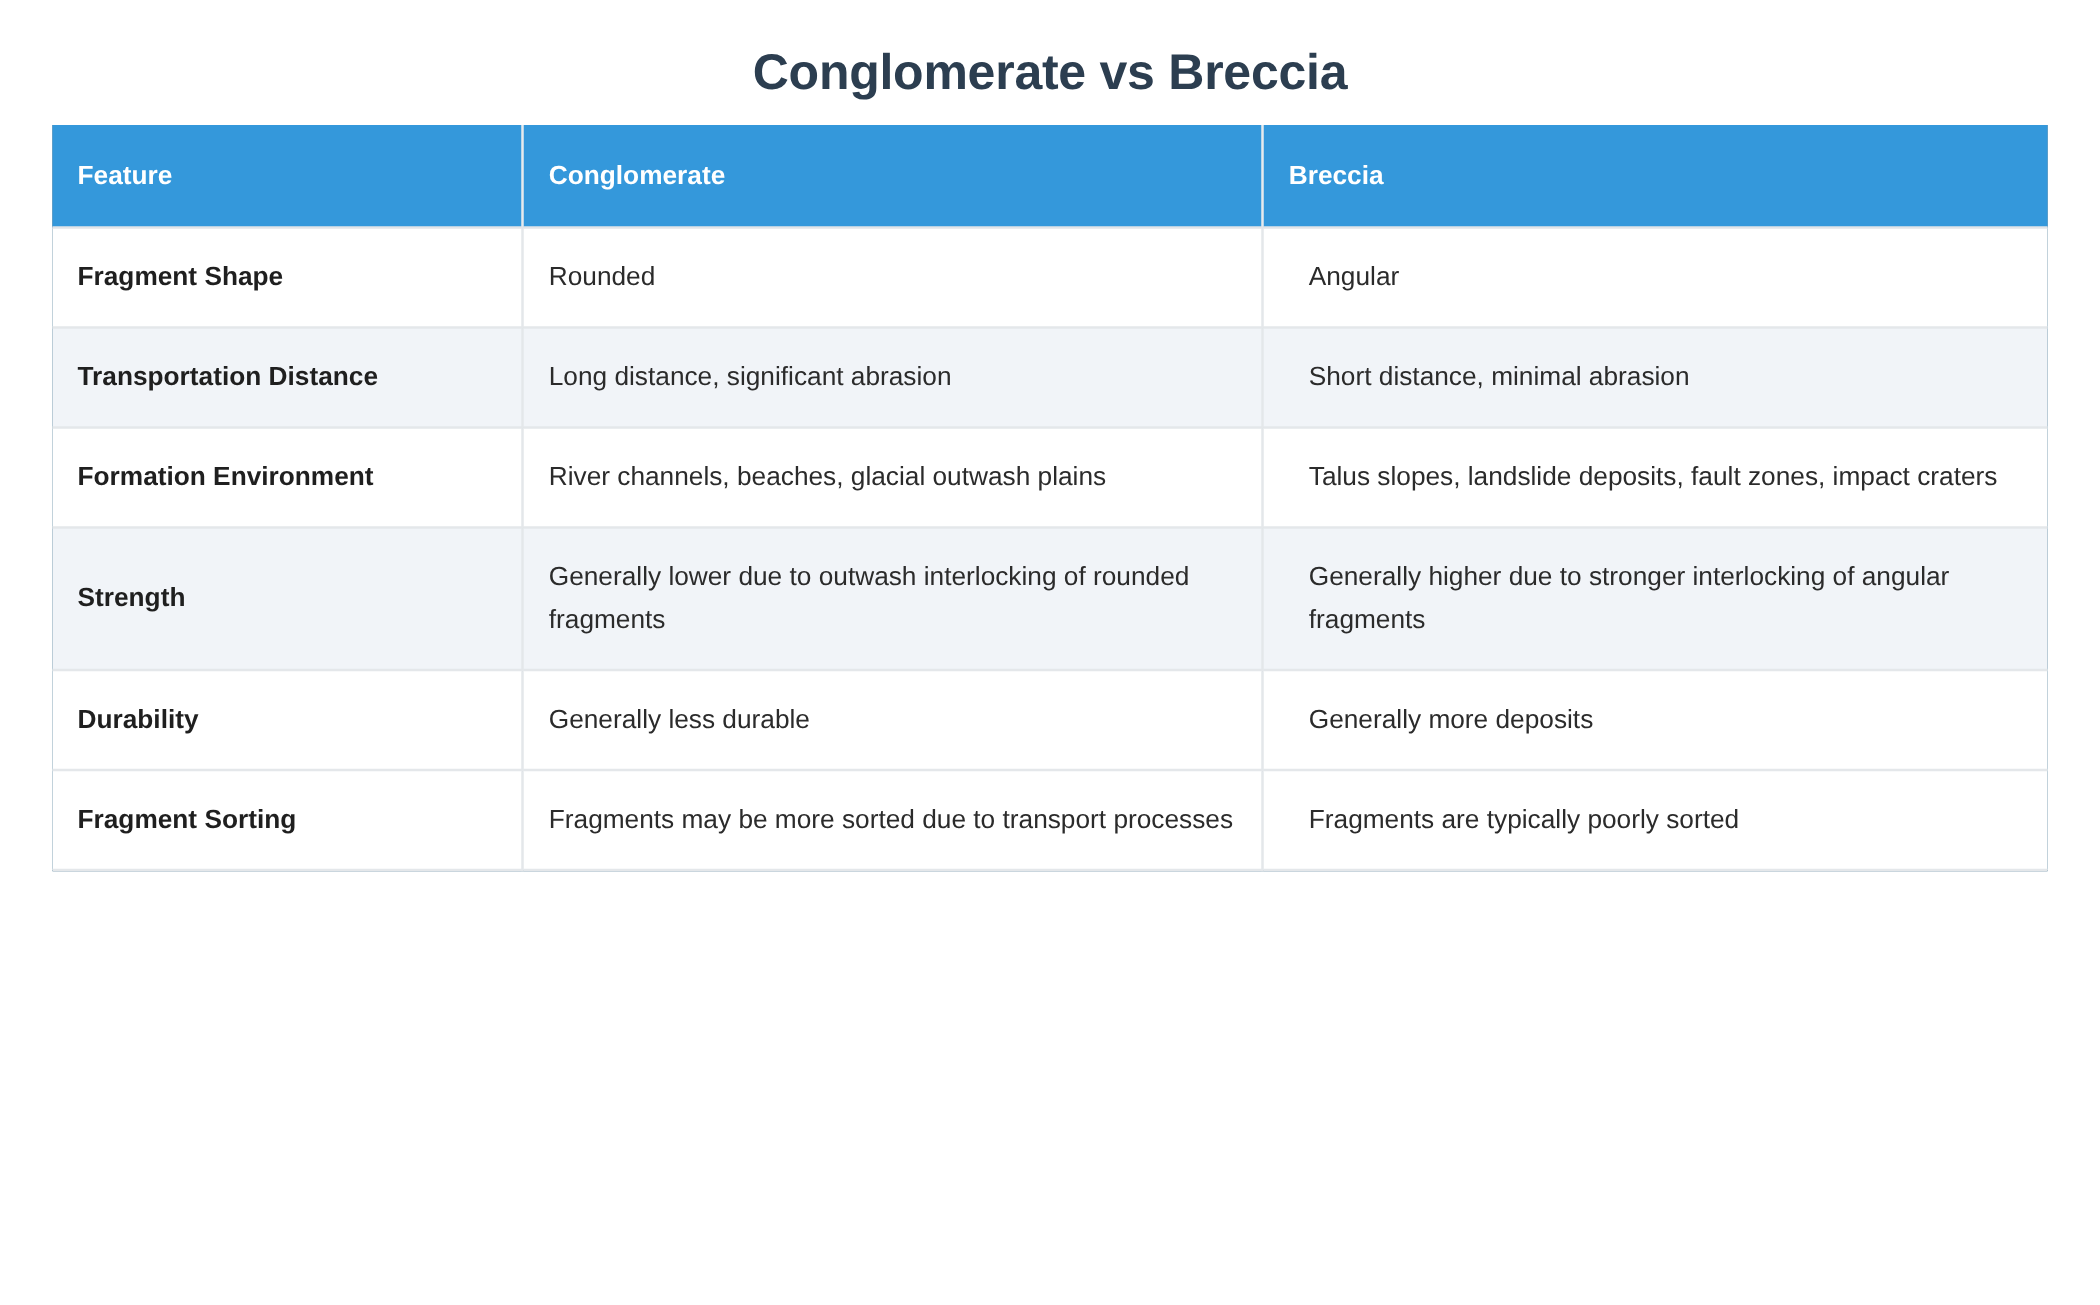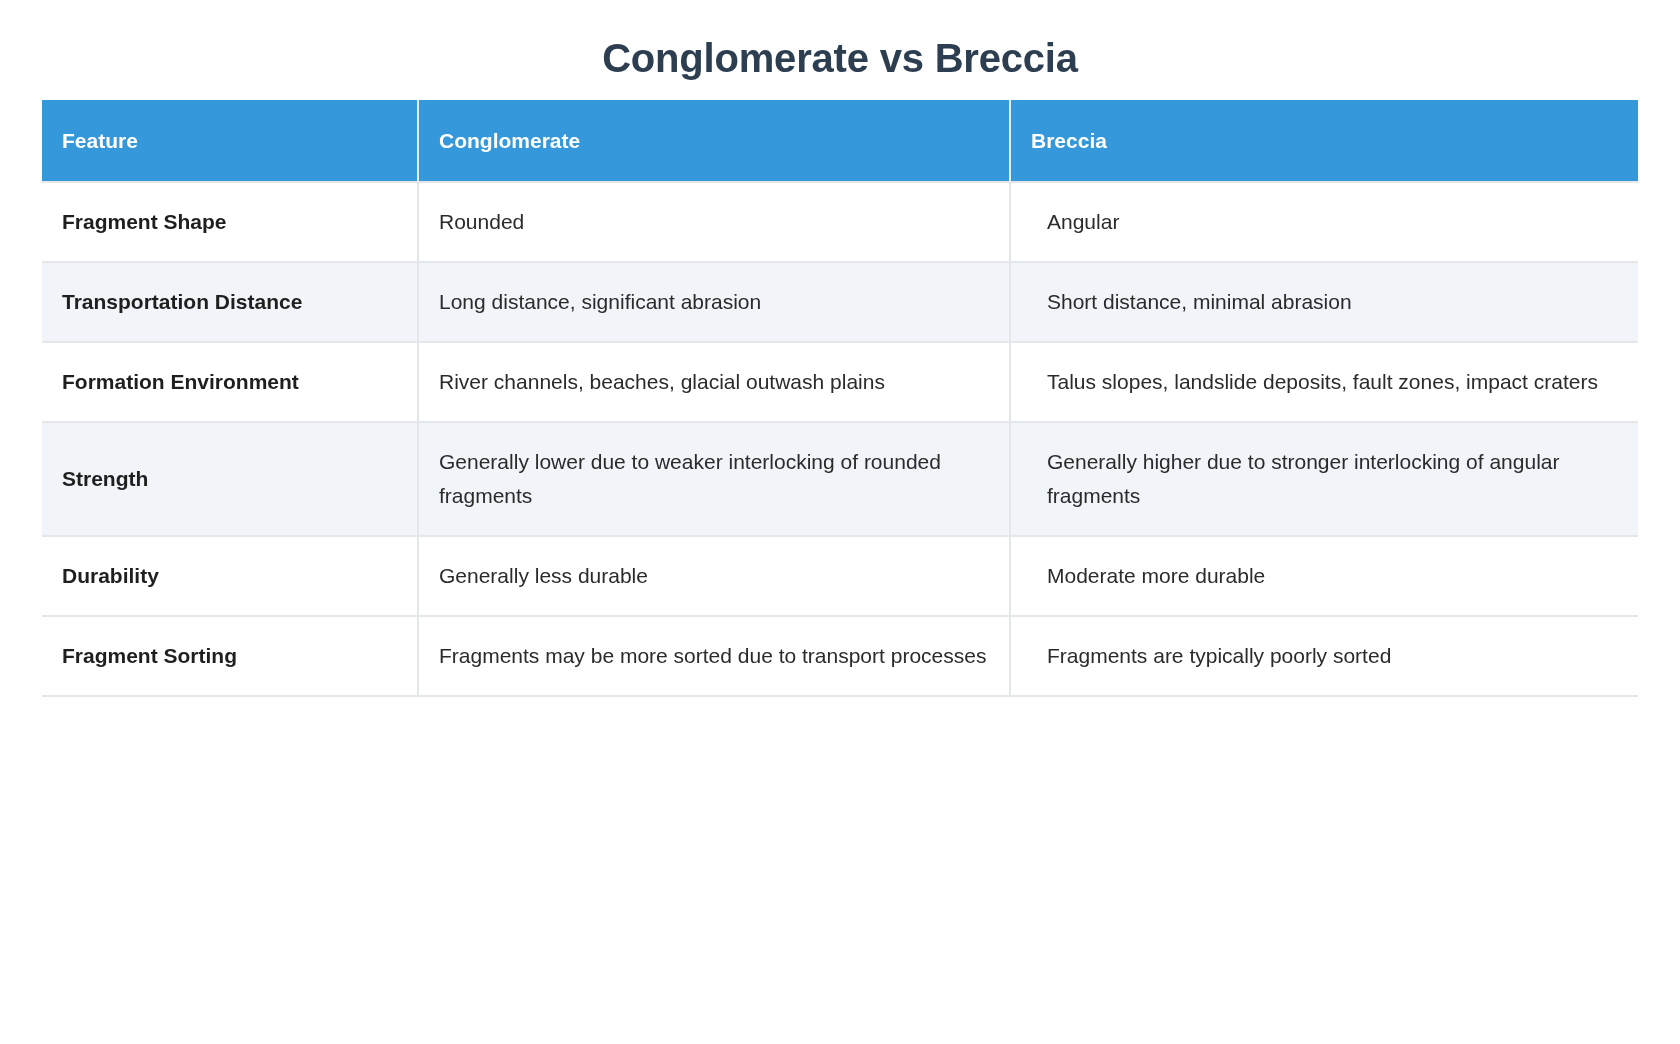--- a/index.html
+++ b/index.html
@@ -131,28 +131,28 @@
         </tr>
 
         <tr class="plain">
           <td class="feature-cell">Formation Environment</td>
           <td>River channels, beaches, glacial outwash plains</td>
           <td>Talus slopes, landslide deposits, fault zones, impact craters</td>
         </tr>
 
         <tr class="stripe">
           <td class="feature-cell">Strength</td>
-          <td>Generally lower due to weaker interlocking of rounded fragments</td>
+          <td>Generally lower due to outwash interlocking of rounded fragments</td>
           <td>Generally higher due to stronger interlocking of angular fragments</td>
         </tr>
 
         <tr class="plain">
           <td class="feature-cell">Durability</td>
           <td>Generally less durable</td>
-          <td>Moderate more durable</td>
+          <td>Generally more deposits</td>
         </tr>
 
 
         <tr class="plain">
           <td class="feature-cell">Fragment Sorting</td>
           <td>Fragments may be more sorted due to transport processes</td>
           <td>Fragments are typically poorly sorted</td>
         </tr>
 
 

